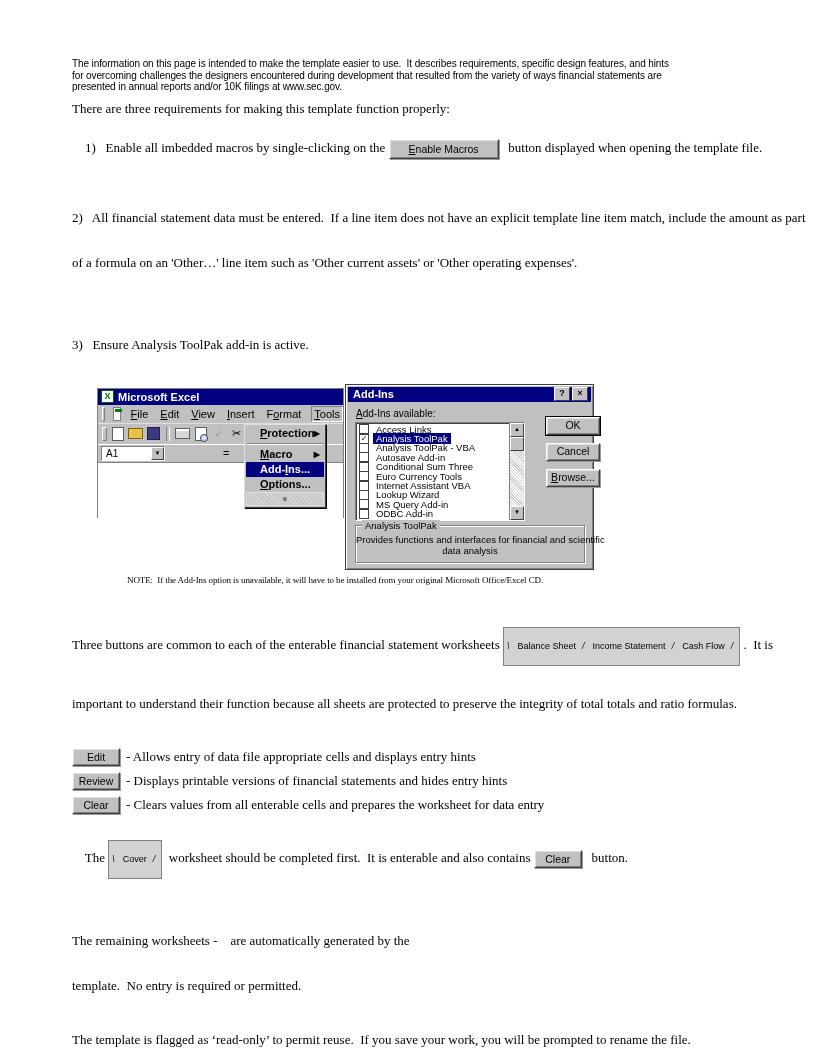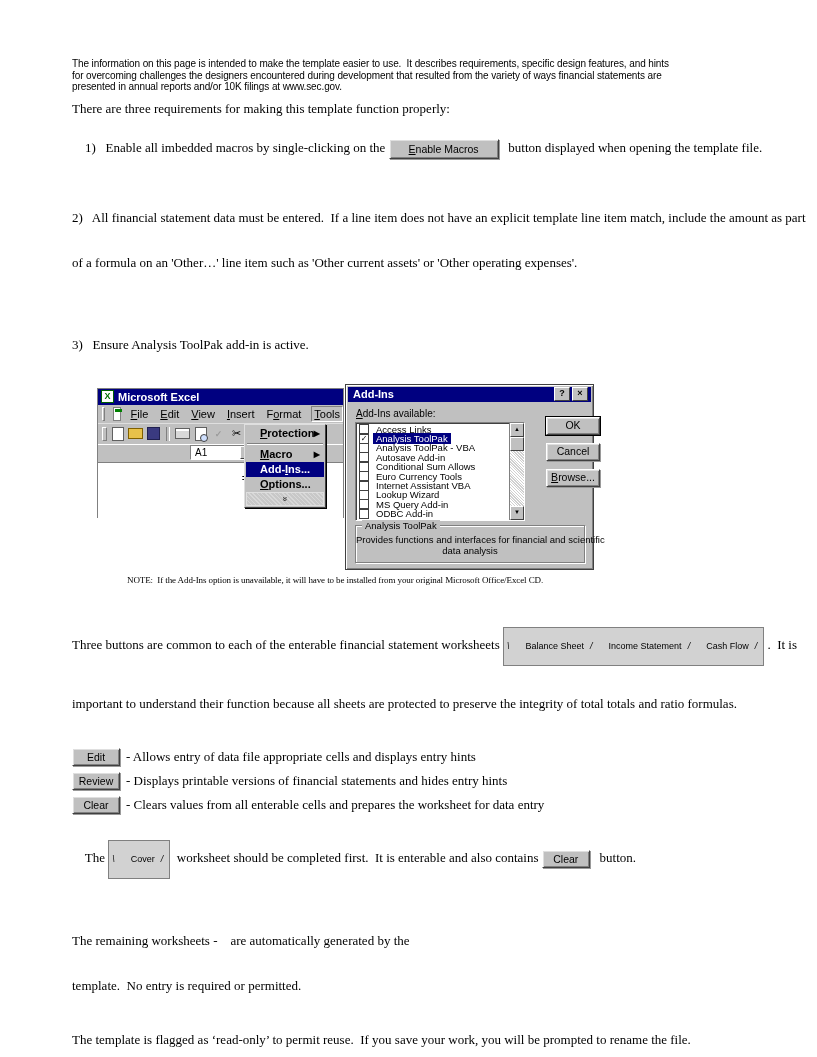--- a/index.html
+++ b/index.html
@@ -37,21 +37,21 @@
   .i-new{background:#fff;border:1px solid #606060;width:10px;height:12px;}
   .i-open{background:#e8c24a;border:1px solid #806000;width:13px;height:9px;}
   .i-save{background:#3a3a80;border:1px solid #202050;width:11px;height:11px;}
   .i-print{background:#d8d8d8;border:1px solid #606060;width:13px;height:9px;box-shadow:inset 0 2px 0 #fff;}
   .i-prev{background:#fff;border:1px solid #606060;width:10px;height:12px;position:relative;}
   .i-prev::after{content:"";position:absolute;right:-2px;bottom:-2px;width:6px;height:6px;border:1px solid #404040;border-radius:50%;background:#cfe0ff;}
   .i-spell{color:#9a9a9a;font:bold 9px "Liberation Sans",sans-serif;}
   .i-cut{font-size:11px;}
   .i-copy{background:#fff;border:1px solid #606060;width:9px;height:11px;box-shadow:3px 2px 0 #fff,3px 2px 0 1px #606060;}
   .tsep{width:2px;height:14px;border-left:1px solid #808080;border-right:1px solid #fff;margin:0 2px;}
-  .formrow{height:17px;display:flex;align-items:center;gap:12px;padding-left:3px;border-top:1px solid #fff;flex-direction:column;}
+  .formrow{height:17px;display:flex;align-items:center;gap:12px;padding-left:3px;border-top:1px solid #fff;}
   .namebox{width:58px;height:13px;background:#fff;border:1px solid;border-color:#808080 #fff #fff #808080;display:flex;align-items:center;font:10px "Liberation Sans",sans-serif;padding-left:4px;justify-content:space-between;}
   .nb-drop{width:11px;height:11px;background:#c0c0c0;border:1px solid;border-color:#fff #404040 #404040 #fff;font:6px/10px "Liberation Sans",sans-serif;text-align:center;}
   .eqsign{font:11px "Liberation Sans",sans-serif;margin-left:46px;}
   .sheet{background:#fff;height:55px;border-top:1px solid #808080;}
   .ddmenu{position:absolute;left:146px;top:35px;width:78px;background:#c0c0c0;border:1px solid;border-color:#dfdfdf #404040 #404040 #dfdfdf;box-shadow:1px 1px 0 #000;font:11px "Liberation Sans",sans-serif;padding:1px;}
   .dditem{height:15px;display:flex;align-items:center;padding-left:14px;position:relative;white-space:pre;font-weight:bold;}
   .dditem.hl{background:#000080;color:#fff;}
   .dditem .arr{position:absolute;right:4px;font-size:8px;}
   .ddsep{height:0;border-top:1px solid #808080;border-bottom:1px solid #fff;margin:2px 1px;}
   .chev{height:12px;background-image:repeating-linear-gradient(45deg,#d8d8d8 0 1px,#c8c8c8 1px 3px);display:flex;align-items:center;justify-content:center;border:1px solid #dfdfdf;}
@@ -76,21 +76,21 @@
   .strack{flex:1;background-image:repeating-linear-gradient(45deg,#fff 0 1px,#d0d0d0 1px 2px);}
   .dbtn{position:absolute;left:200px;width:52px;height:16px;line-height:14px;}
   .dbtn.default{outline:1px solid #000;}
   .gbox{position:absolute;left:9px;top:140px;width:228px;height:36px;border:1px solid #808080;box-shadow:inset 1px 1px 0 #fff,1px 1px 0 #fff;}
   .glegend{position:absolute;top:-6px;left:6px;background:#c0c0c0;font:9.5px "Liberation Sans",sans-serif;padding:0 3px;}
   .gtext{font:9.5px/11px "Liberation Sans",sans-serif;text-align:center;padding-top:8px;white-space:pre;}
 
   .note{font-size:9px;margin:3px 0 12px 55px;white-space:pre;letter-spacing:-0.1px;}
 
   
-  .tabstrip{display:inline-flex;align-items:center;background:#d2d2d2;border:1px solid #808080;height:13px;font:9px "Liberation Sans",sans-serif;vertical-align:middle;padding:12px 3px;white-space:pre;gap:8px;}
+  .tabstrip{display:inline-flex;align-items:center;background:#d2d2d2;border:1px solid #808080;height:13px;font:9px "Liberation Sans",sans-serif;vertical-align:middle;padding:12px 3px;white-space:pre;}
   .tabstrip::before{content:"\005C";font-style:italic;padding-right:3px;}
   .tab{padding:0 3px 0 5px;}
   .tab::after{content:"/";font-style:italic;padding-left:6px;}
 
   .btn-intro{margin-bottom:7px;}
   .brow{margin-bottom:6px;display:flex;align-items:center;}
   .brow .desc{font-size:13px;white-space:pre;margin-left:6px;}
   .cover-line{margin:11px 0 9px;}
   .remain{margin-bottom:9px;}
   .readonly{margin-bottom:20px;}
@@ -191,21 +191,21 @@
           <span class="tbtn">×</span>
         </span>
       </div>
       <div class="dlab"><u>A</u>dd-Ins available:</div>
       <div class="lbox">
         <div class="lcol">
           <div class="lrow"><span class="cb"></span><span class="llabel">Access Links</span></div>
           <div class="lrow checked sel"><span class="cb"></span><span class="llabel">Analysis ToolPak</span></div>
           <div class="lrow"><span class="cb"></span><span class="llabel">Analysis ToolPak - VBA</span></div>
           <div class="lrow"><span class="cb"></span><span class="llabel">Autosave Add-in</span></div>
-          <div class="lrow"><span class="cb"></span><span class="llabel">Conditional Sum Allows</span></div>
+          <div class="lrow"><span class="cb"></span><span class="llabel">Conditional Sum Three</span></div>
           <div class="lrow"><span class="cb"></span><span class="llabel">Euro Currency Tools</span></div>
           <div class="lrow"><span class="cb"></span><span class="llabel">Internet Assistant VBA</span></div>
           <div class="lrow"><span class="cb"></span><span class="llabel">Lookup Wizard</span></div>
           <div class="lrow"><span class="cb"></span><span class="llabel">MS Query Add-in</span></div>
           <div class="lrow"><span class="cb"></span><span class="llabel">ODBC Add-in</span></div>
         </div>
         <div class="sbar">
           <span class="sbtn">▲</span>
           <span class="sthumb"></span>
           <span class="strack"></span>

